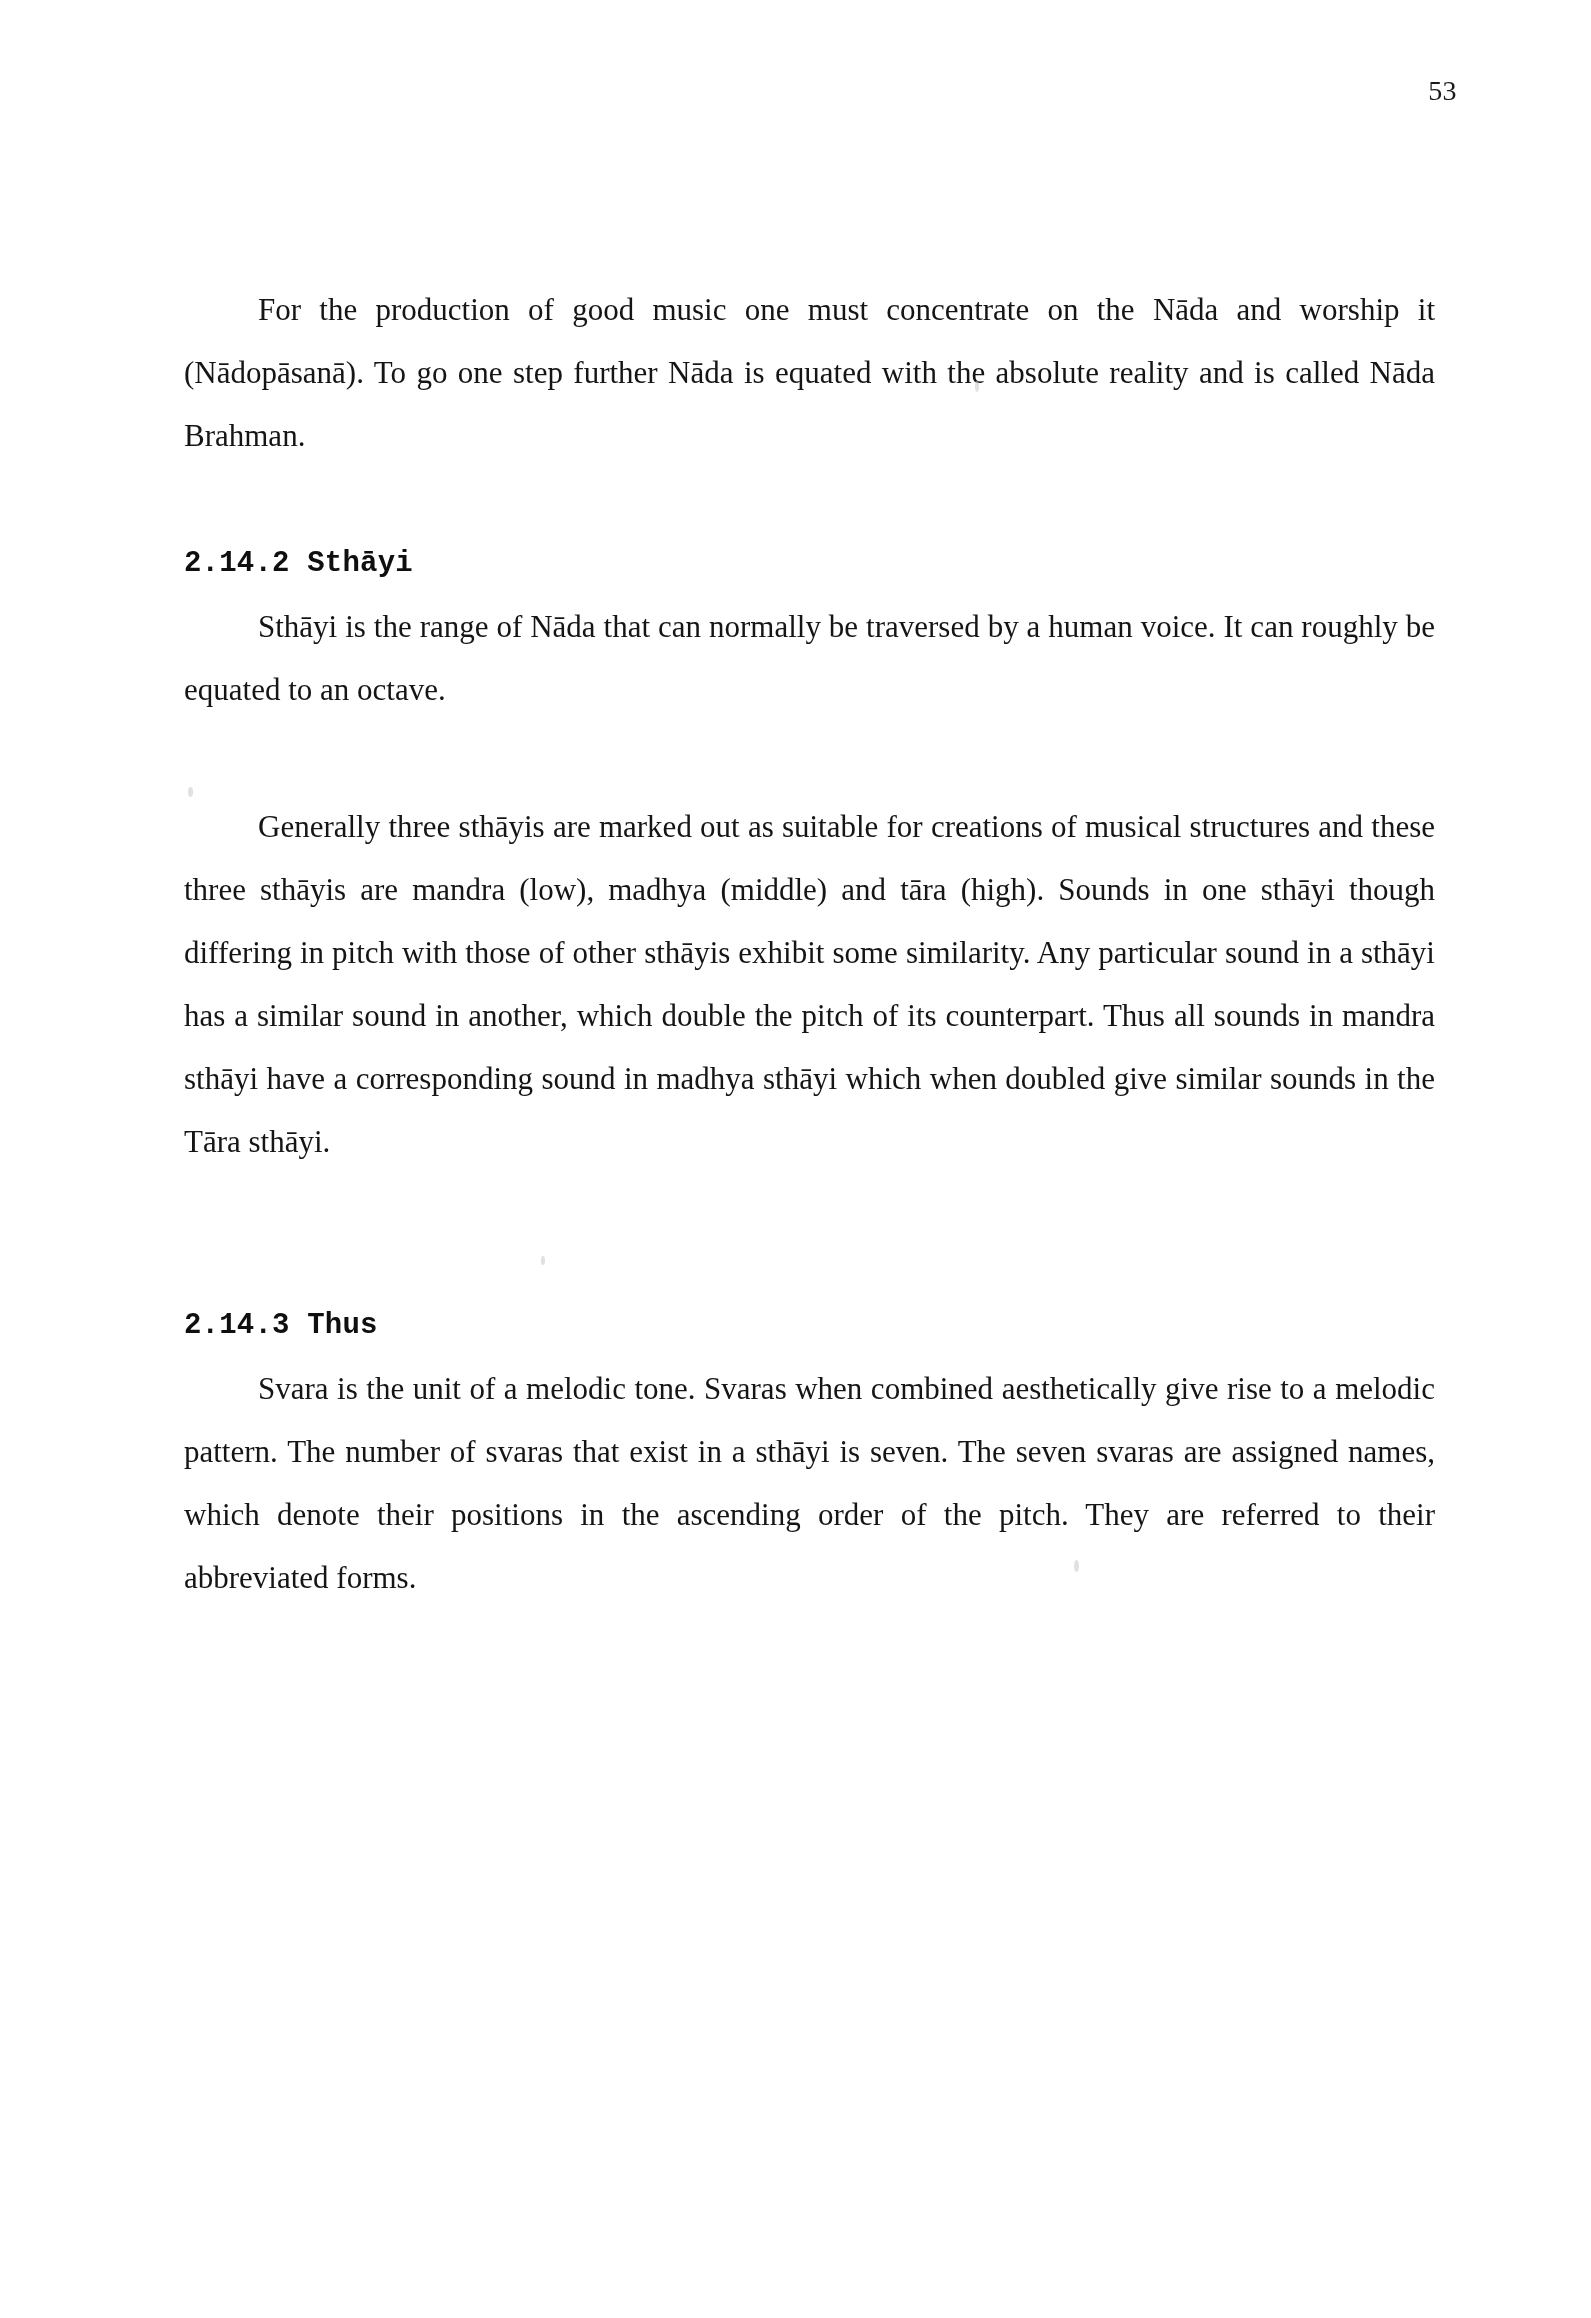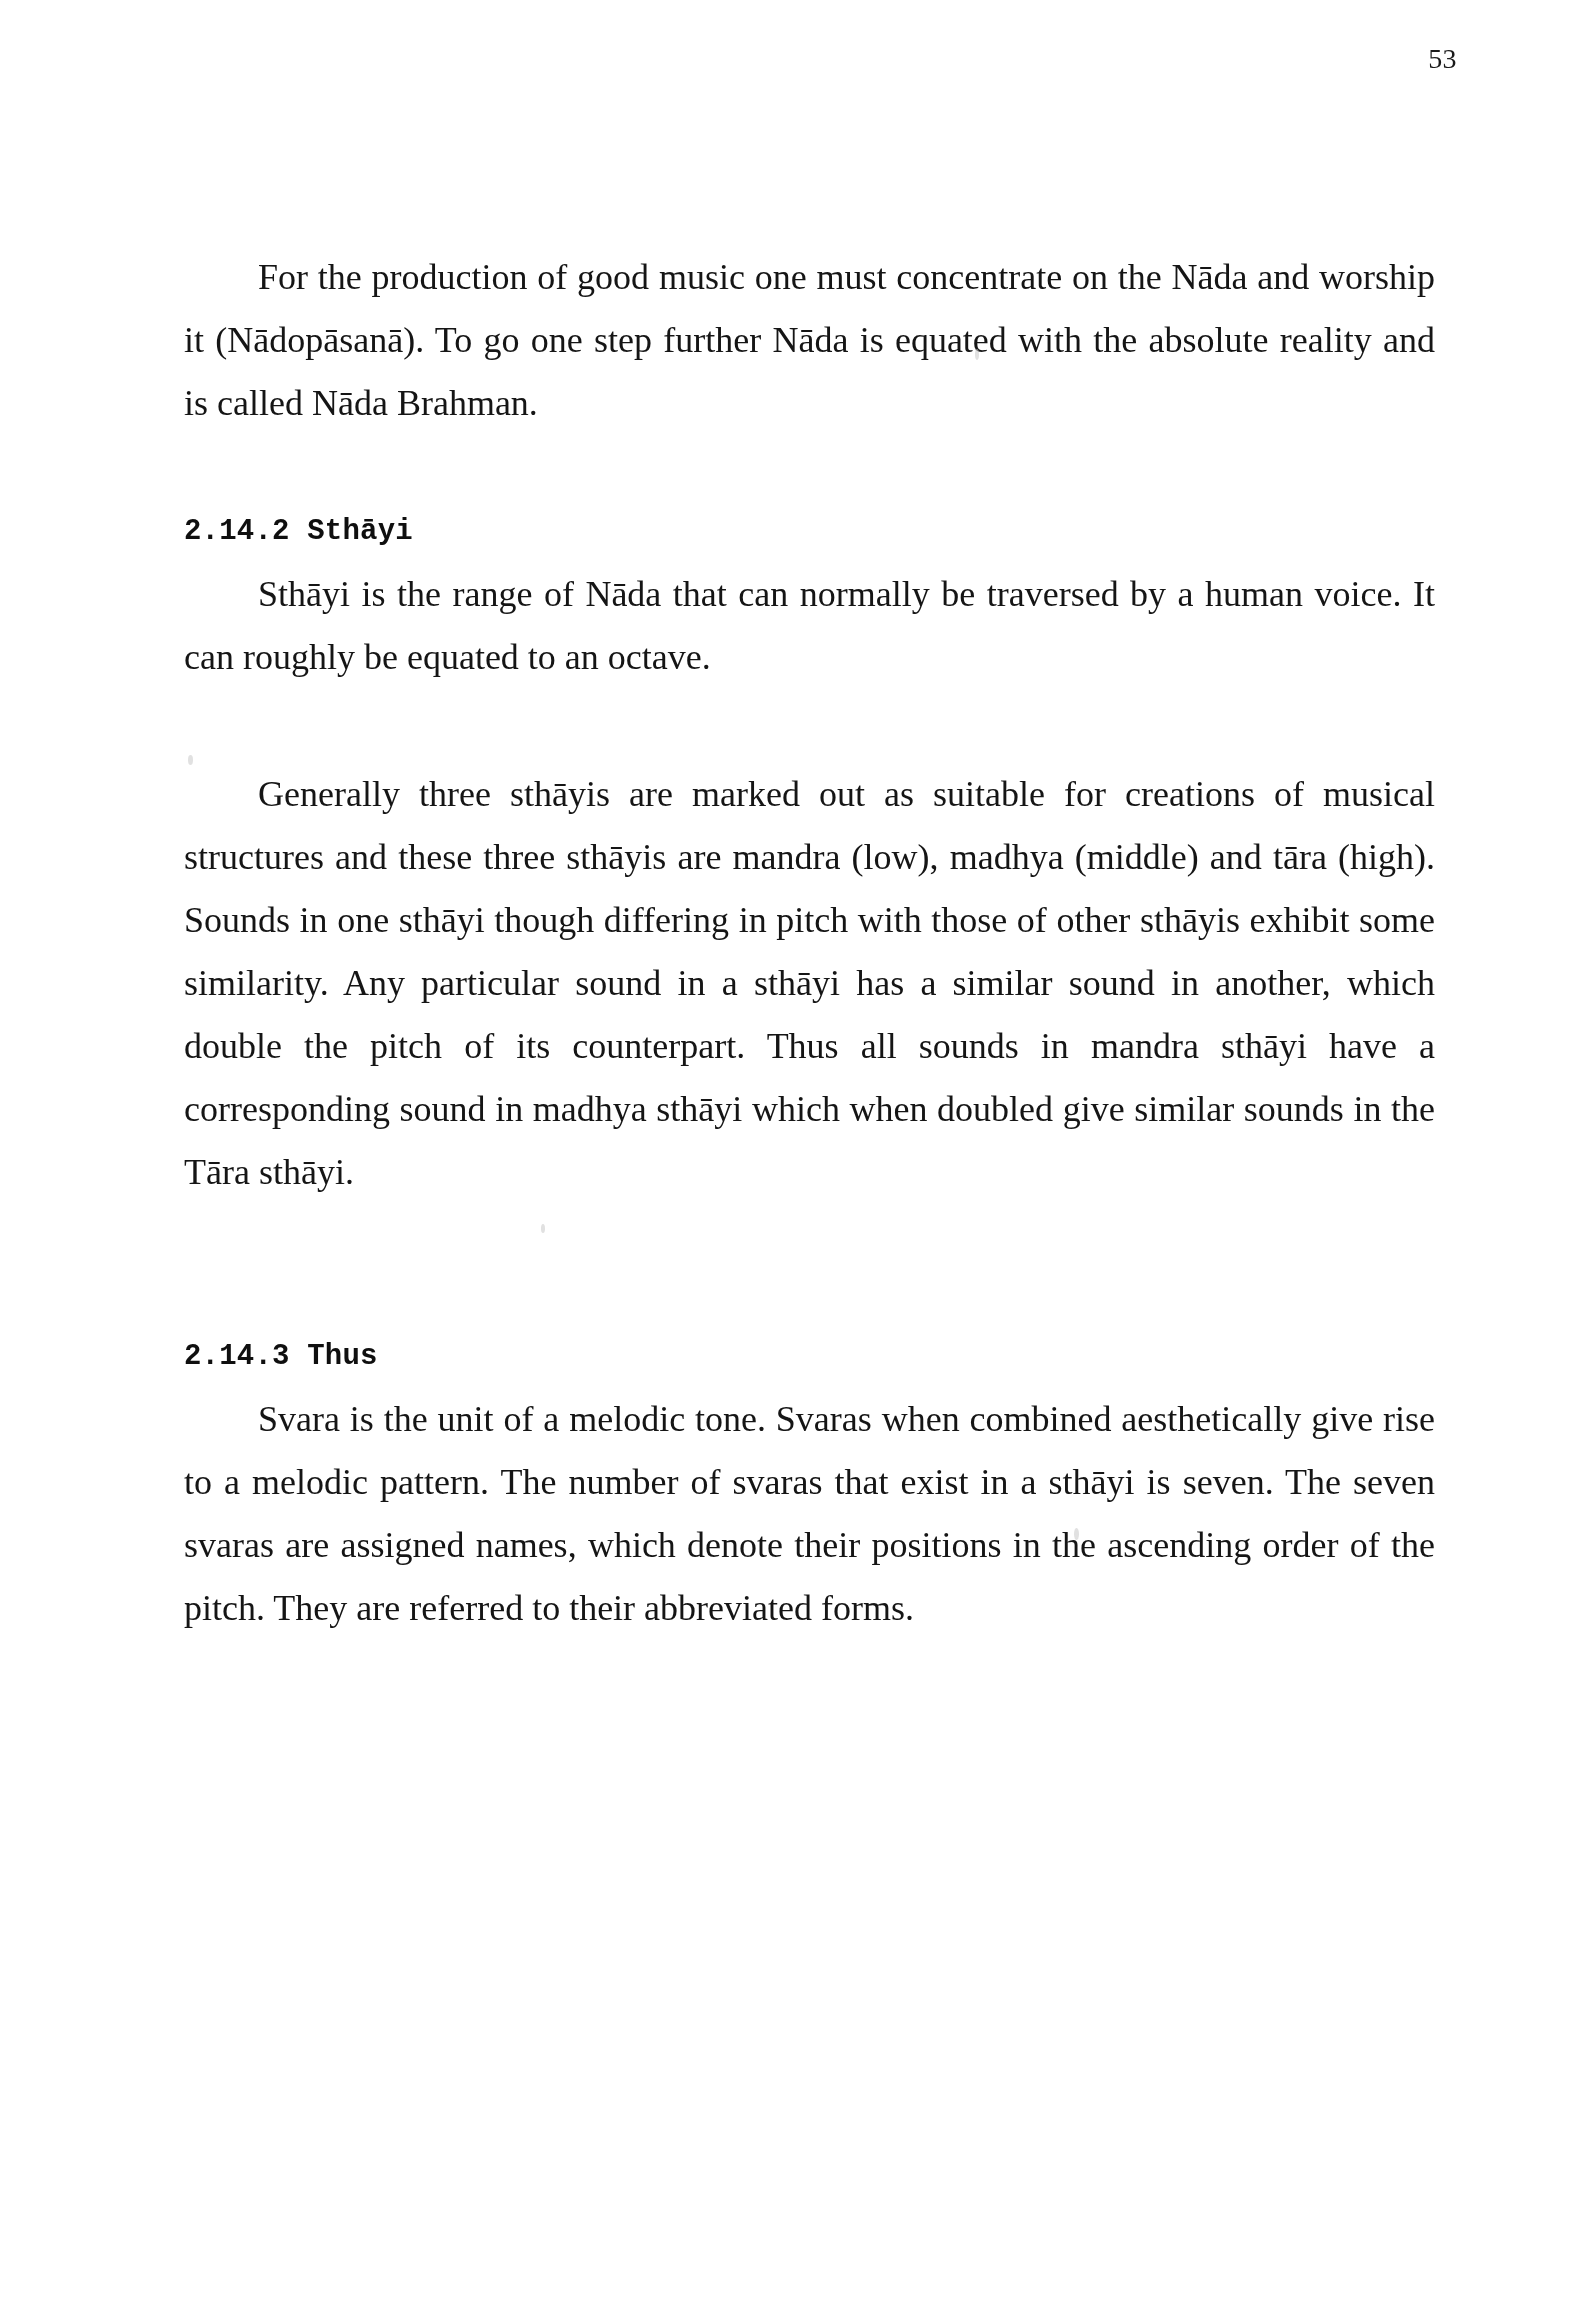--- a/index.html
+++ b/index.html
@@ -11,20 +11,21 @@
 
   .page {
     position: relative;
     width: 1591px;
     height: 1804px;
     background: #ffffff;
     overflow: hidden;
     font-family: "Liberation Serif", "DejaVu Serif", serif;
     color: #171717;
     box-sizing: border-box;
+    margin-top: 32px;
   }
 
   
   .page-number {
     position: absolute;
     top: 45px;
     right: 134px;
     font-size: 28px;
     line-height: 1;
     color: #1a1a1a;
@@ -34,21 +35,21 @@
   
   .content {
     position: absolute;
     left: 184px;
     top: 246px;
     width: 1251px;
   }
 
   .para {
     margin: 0;
-    font-size: 36px;
+    font-size: 31px;
     line-height: 63px;
     text-align: justify;
     text-justify: inter-word;
     text-indent: 74px;
     color: #151515;
     -webkit-font-smoothing: antialiased;
   }
 
   
   .gap-after-p1  { height: 65px; }

